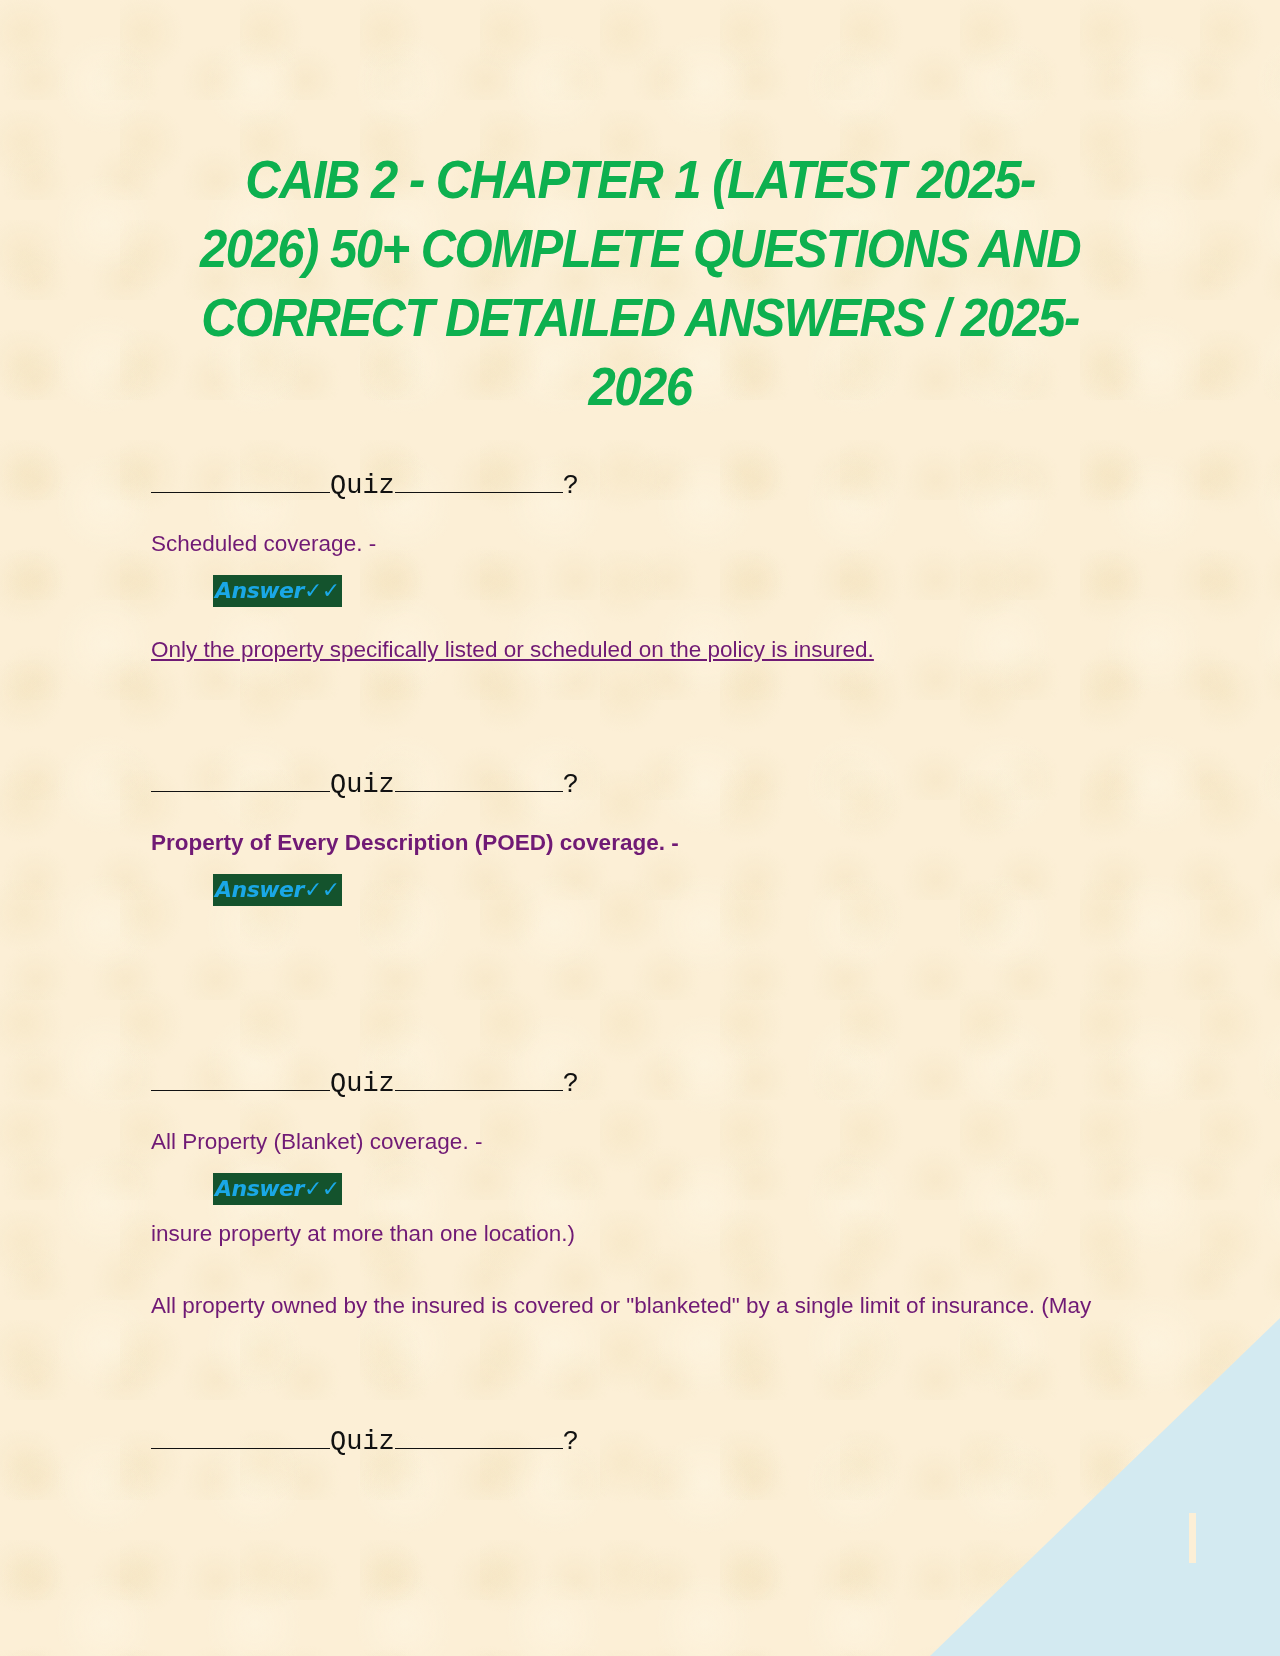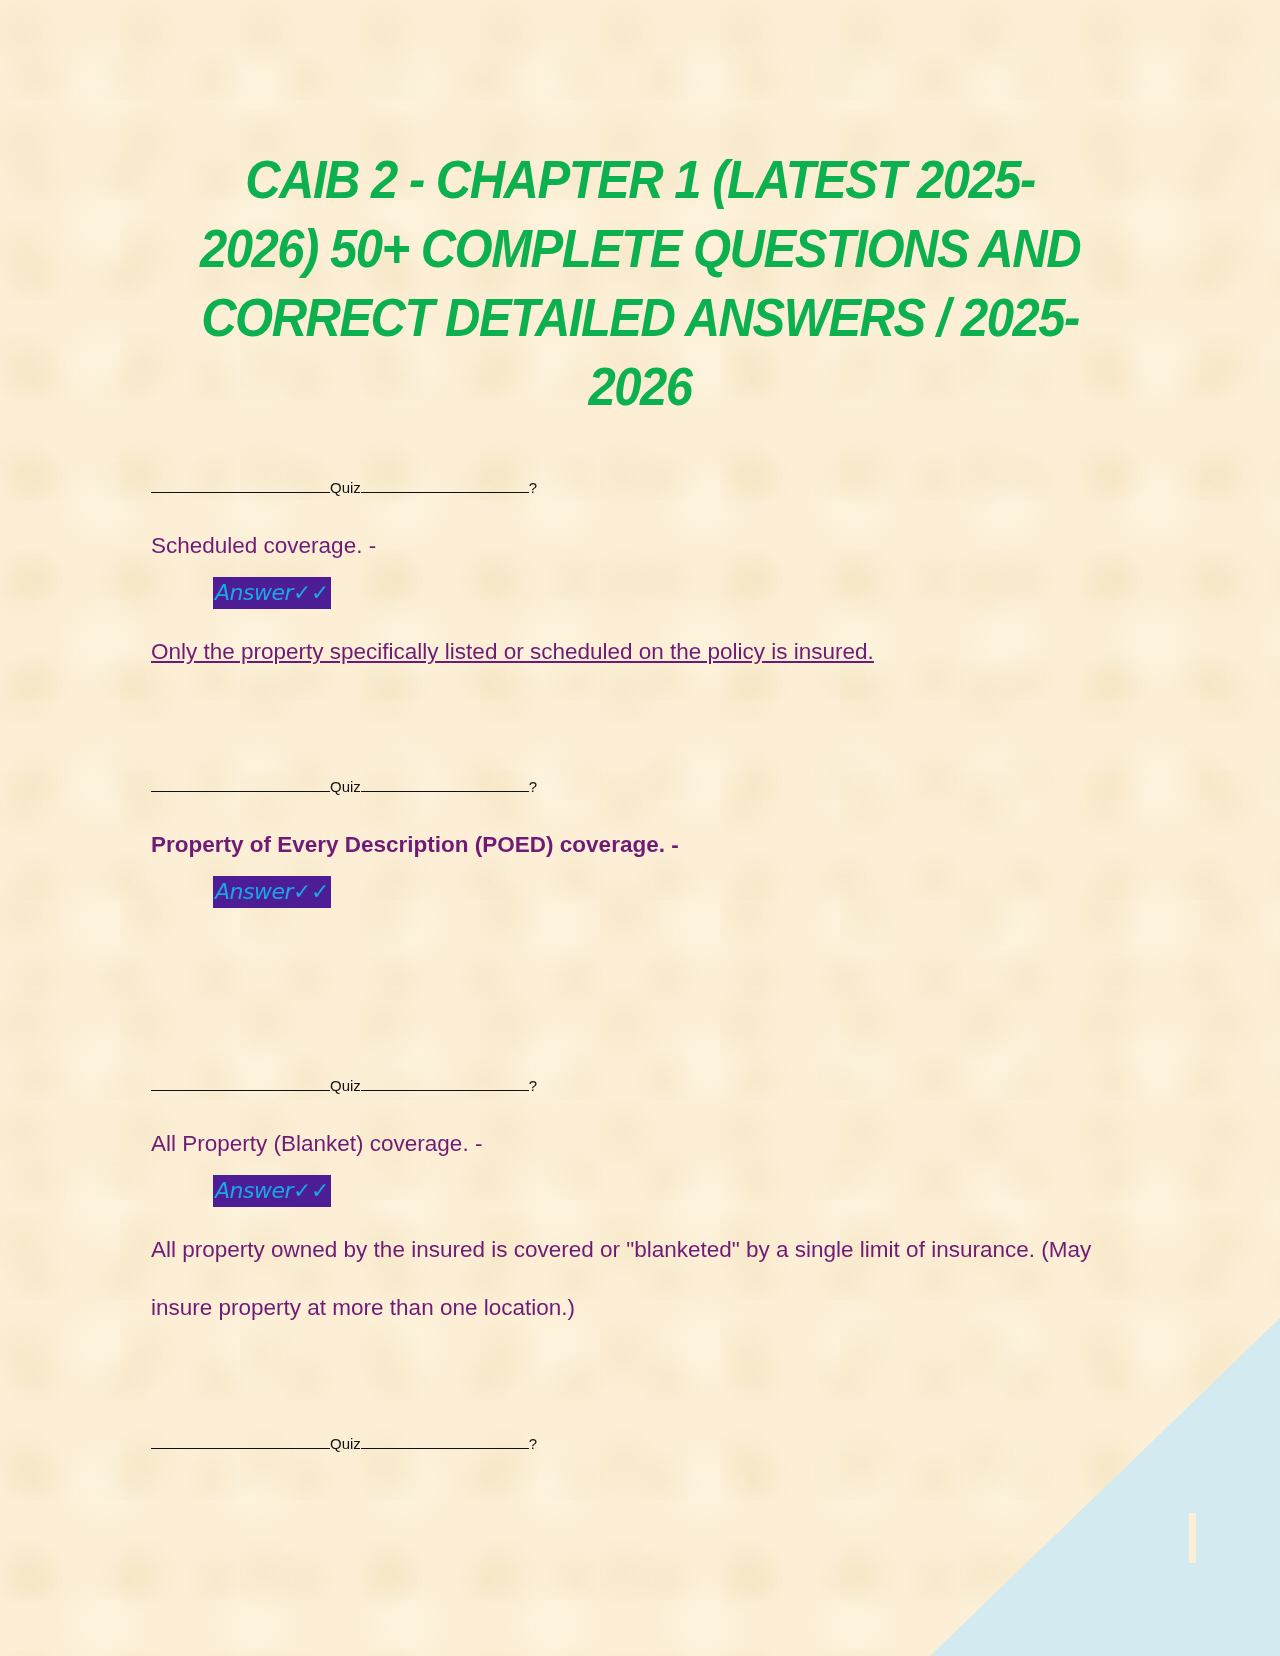--- a/index.html
+++ b/index.html
@@ -27,34 +27,34 @@
       text-align: center;
       font-family: "Liberation Sans", sans-serif;
       font-weight: bold; font-style: italic;
       font-size: 49px; line-height: 64px;
       color: #0db04f;
       letter-spacing: -1.5px;
       transform: scaleY(1.08);
     }
     .block { position: absolute; left: 151px; width: 1000px; }
     .quiz {
-      font-size: 15px; line-height: 28px; color: #111;
-      font-family: Liberation Sans, sans-serif;
+      font-size: 27px; line-height: 28px; color: #111;
+      font-family: Liberation Mono, monospace;
     }
     .quiz .blank { display: inline-block; border-bottom: 1.5px solid #111; height: 22px; vertical-align: baseline; }
     .quiz .b1 { width: 179px; }
     .quiz .b2 { width: 168px; }
     .q-text, .a-text {
       font-size: 22.5px; line-height: 58px; color: #701a75;
       font-family: "Liberation Sans", sans-serif;
     }
     .answer-badge {
       display: inline-block; margin-left: 62px;
-      background: #4c1d95;
-      color: #1aa7e6; font-weight: normal; font-style: italic;
+      background: #14532d;
+      color: #1aa7e6; font-weight: bold; font-style: italic;
       font-size: 22px; line-height: 32px; padding: 0 2px;
       font-family: "DejaVu Sans", sans-serif;
       letter-spacing: -0.5px;
     }
   </style>
 </head>
 <body>
 
 <svg class="corner" viewBox="0 0 1280 1656">
   <polygon points="930,1656 1280,1318 1280,1656" fill="#d3eaf1"></polygon>
@@ -84,21 +84,21 @@
   <div class="q-text" style="margin-top:15px;font-weight:bold;">Property of Every Description (POED) coverage. -</div>
   <div style="margin-top:2px;"><span class="answer-badge">Answer✓✓</span></div>
 </div>
 
 <div class="block" style="top:1068px;">
   <div class="quiz">
     <span class="blank b1"></span><span>Quiz</span><span class="blank b2"></span><span>?</span>
   </div>
   <div class="q-text" style="margin-top:15px;">All Property (Blanket) coverage. -</div>
   <div style="margin-top:2px;"><span class="answer-badge">Answer✓✓</span></div>
+  <div class="a-text">insure property at more than one location.)</div>
   <div class="a-text" style="margin-top:14px;">All property owned by the insured is covered or "blanketed" by a single limit of insurance.  (May</div>
-  <div class="a-text">insure property at more than one location.)</div>
 </div>
 
 <div class="block" style="top:1426px;">
   <div class="quiz">
     <span class="blank b1"></span><span>Quiz</span><span class="blank b2"></span><span>?</span>
   </div>
 </div>
 
 </body></html>

